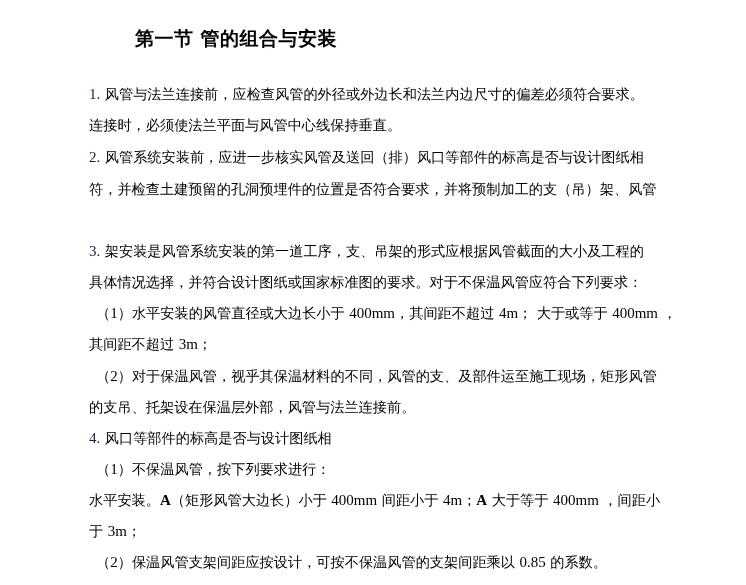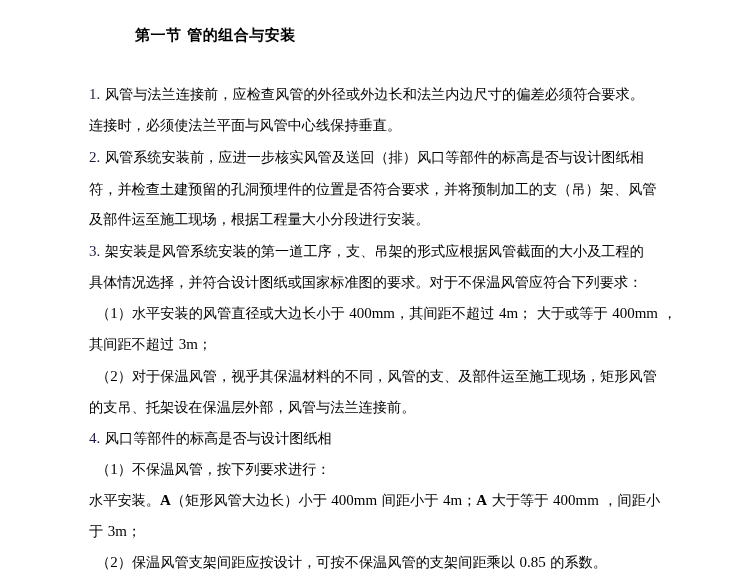--- a/index.html
+++ b/index.html
@@ -5,21 +5,21 @@
   html, body { margin: 0; padding: 0; background: #ffffff; }
   body { width: 746px; height: 585px; overflow: hidden; position: relative; }
   .page {
     position: absolute; left: 0; top: 0; width: 746px; height: 585px;
     background: #ffffff; color: #000000;
     font-family: "DejaVu Sans", sans-serif;
   }
   .title {
     position: absolute; left: 135px; top: 26px;
     font-family: "DejaVu Serif", serif; font-weight: bold;
-    font-size: 15px; letter-spacing: 0.5px; color: #000;
+    font-size: 19px; letter-spacing: 0.5px; color: #000;
     white-space: nowrap;
   }
   .line {
     position: absolute; left: 89px;
     font-size: 14.2px; line-height: 20px;
     white-space: nowrap; color: #000;
   }
   .num { font-family: "Liberation Serif", serif; font-size: 15px; color: #1a1a40; }
   .latin { font-family: "Liberation Serif", serif; font-size: 15px; }
   .bold { font-weight: bold; }
@@ -28,21 +28,20 @@
 </head>
 <body>
 
 <div class="page">
   <div class="title">第一节  管的组合与安装</div>
 
   <div class="line" style="top:84px"><span class="num">1.</span><span> 风管与法兰连接前，应检查风管的外径或外边长和法兰内边尺寸的偏差必须符合要求。</span></div>
   <div class="line" style="top:115px"><span>连接时，必须使法兰平面与风管中心线保持垂直。</span></div>
   <div class="line" style="top:147px"><span class="num">2.</span><span> 风管系统安装前，应进一步核实风管及送回（排）风口等部件的标高是否与设计图纸相</span></div>
   <div class="line" style="top:179px"><span>符，并检查土建预留的孔洞预埋件的位置是否符合要求，并将预制加工的支（吊）架、风管</span></div>
-  <div class="line" style="top:209px"><span>及部件运至施工现场，根据工程量大小分段进行安装。</span></div>
   <div class="line" style="top:241px"><span class="num">3.</span><span> 架安装是风管系统安装的第一道工序，支、吊架的形式应根据风管截面的大小及工程的</span></div>
   <div class="line" style="top:272px"><span>具体情况选择，并符合设计图纸或国家标准图的要求。对于不保温风管应符合下列要求：</span></div>
   <div class="line indent" style="top:303px"><span>（</span><span class="latin">1</span><span>）水平安装的风管直径或大边长小于 </span><span class="latin">400mm</span><span>，其间距不超过 </span><span class="latin">4m</span><span>；  大于或等于 </span><span class="latin">400mm</span><span> ，</span></div>
   <div class="line" style="top:334px"><span>其间距不超过 </span><span class="latin">3m</span><span>；</span></div>
   <div class="line indent" style="top:366px"><span>（</span><span class="latin">2</span><span>）对于保温风管，视乎其保温材料的不同，风管的支、及部件运至施工现场，矩形风管</span></div>
   <div class="line" style="top:397px"><span>的支吊、托架设在保温层外部，风管与法兰连接前。</span></div>
   <div class="line" style="top:428px"><span class="num">4.</span><span> 风口等部件的标高是否与设计图纸相</span></div>
   <div class="line indent" style="top:459px"><span>（</span><span class="latin">1</span><span>）不保温风管，按下列要求进行：</span></div>
   <div class="line" style="top:490px"><span>水平安装。</span><span class="latin bold">A</span><span>（矩形风管大边长）小于 </span><span class="latin">400mm</span><span>  间距小于 </span><span class="latin">4m</span><span>；</span><span class="latin bold">A</span><span>  大于等于 </span><span class="latin">400mm</span><span>  ，间距小</span></div>
   <div class="line" style="top:521px"><span>于 </span><span class="latin">3m</span><span>；</span></div>

